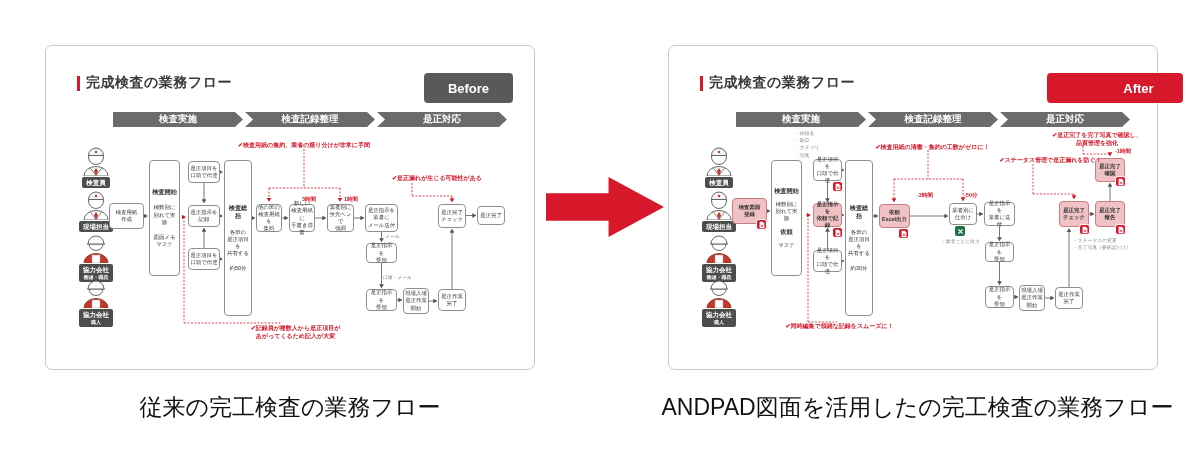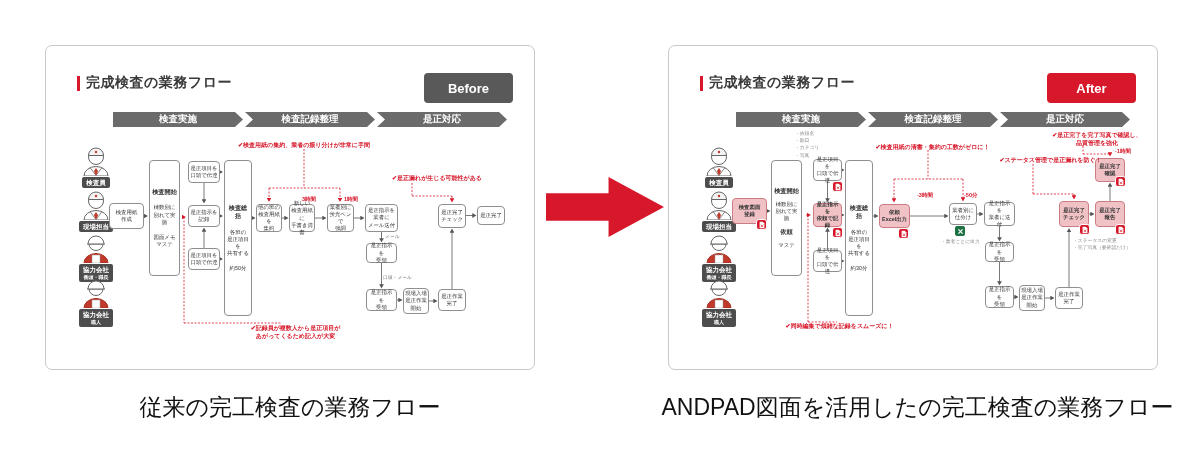--- a/index.html
+++ b/index.html
@@ -6,21 +6,21 @@
     font-family:"Liberation Sans", sans-serif; position:relative; overflow:hidden;}
   .stage{position:absolute;inset:0;width:1200px;height:460px;}
   .panel{position:absolute;top:45px;width:490px;height:325px;background:#fff;
     border:1.5px solid #c9c9c9;border-radius:7px;box-sizing:border-box;}
   .ptitle{position:absolute;left:31px;top:28px;display:flex;align-items:center;gap:6px;
     font-size:14px;font-weight:bold;color:#3a3a3a;letter-spacing:.5px;}
   .tbar{display:inline-block;width:3px;height:15px;background:#d7182a;}
   .badge{position:absolute;left:378px;top:27px;width:89px;height:30px;border-radius:4px;
     color:#fff;font-size:13px;font-weight:bold;display:flex;align-items:center;justify-content:center;}
   .badge-before{background:#595959;}
-  .badge-after{background:#d7182a;}
+  .badge-after{background:#d7182a;padding-left:47px;}
   .phasebar{position:absolute;left:67px;top:66px;display:flex;text-align:right;}
   .phase{width:130px;height:15px;background:#6b6b6b;color:#fff;font-size:9.5px;font-weight:bold;
     display:flex;align-items:center;justify-content:center;margin-right:2px;
     clip-path:polygon(0 0,calc(100% - 8px) 0,100% 50%,calc(100% - 8px) 100%,0 100%,8px 50%);}
   .phase-first{clip-path:polygon(0 0,calc(100% - 8px) 0,100% 50%,calc(100% - 8px) 100%,0 100%);}
   .actor{position:absolute;width:56px;display:flex;flex-direction:column;align-items:center;}
   .alabel{background:#4d4d4d;color:#fff;font-size:6.5px;font-weight:bold;line-height:1.3;
     border-radius:2px;padding:1.5px 4px;text-align:center;margin-top:1px;white-space:pre-line;}
   .asub{display:block;font-size:5px;}
   .node{position:absolute;box-sizing:border-box;background:#fff;border:1px solid #8f8f8f;border-radius:4px;

